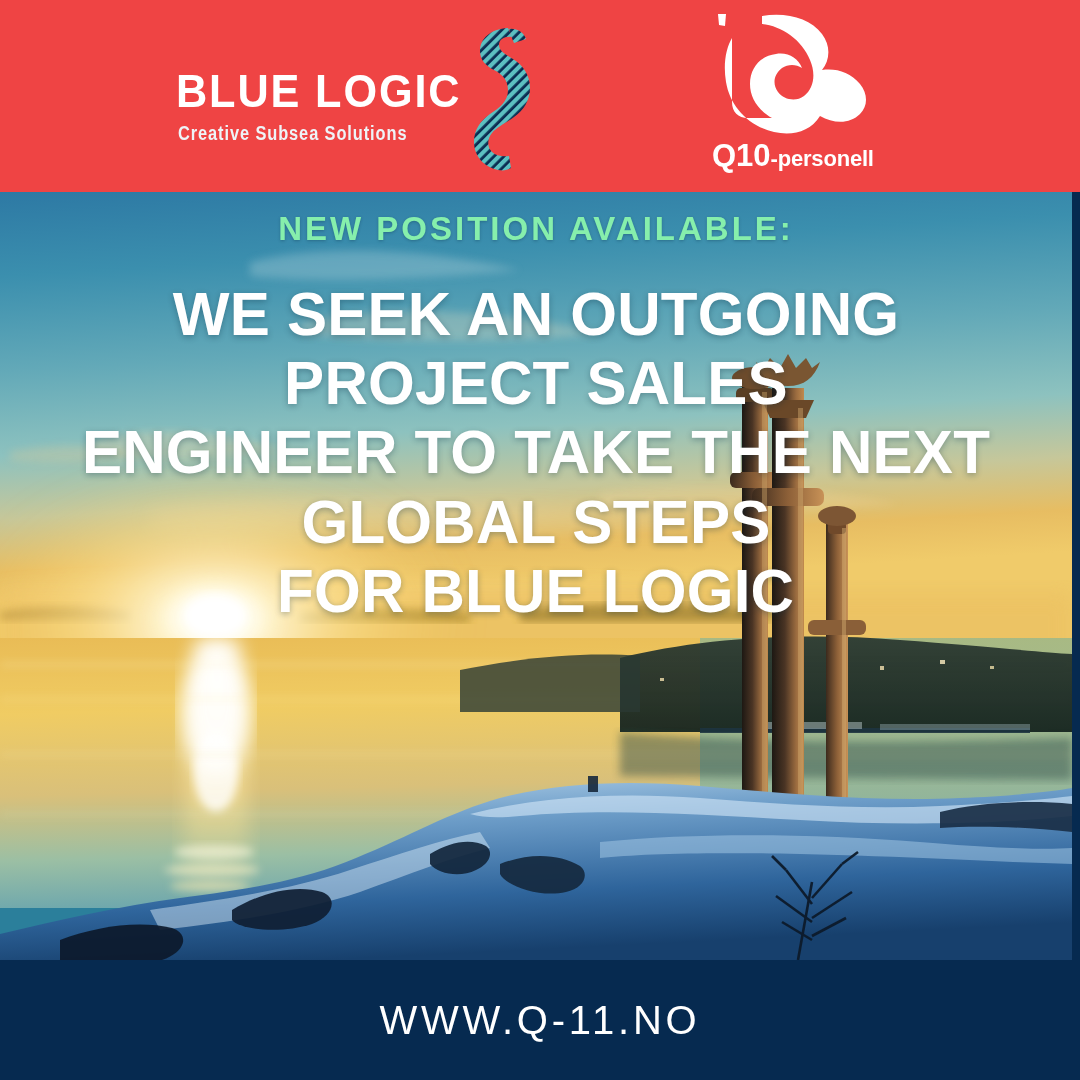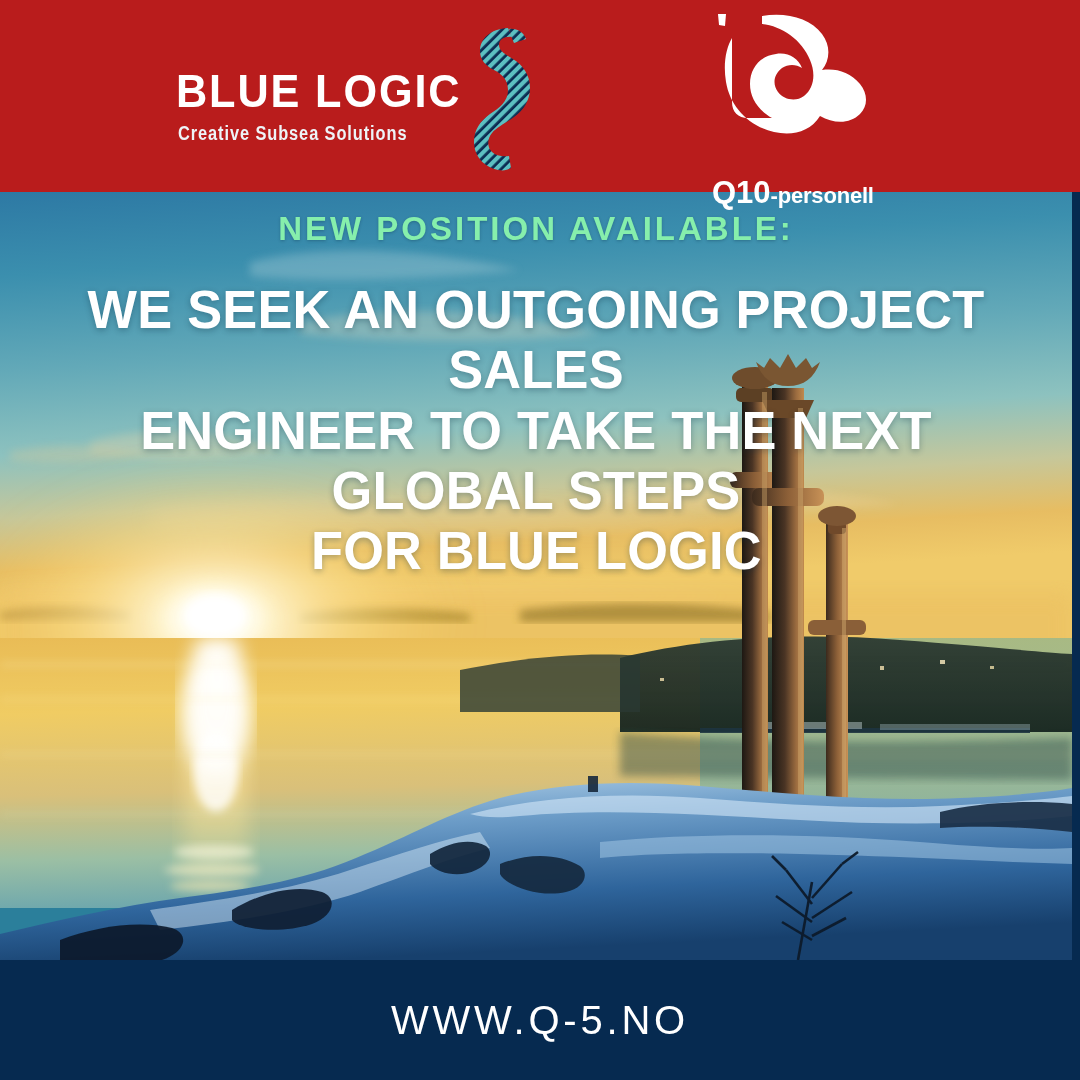--- a/index.html
+++ b/index.html
@@ -19,21 +19,21 @@
     overflow: hidden;
     background: #062a50;
   }
 
   
   .logo-bar {
     position: absolute;
     left: 0; top: 0;
     width: 1080px;
     height: 192px;
-    background: #b91c1c;
+    background: #ef4444;
     z-index: 30;
   }
 
   
   .bluelogic-logo {
     position: absolute;
     left: 176px;
     top: 24px;
     width: 360px;
     height: 146px;
@@ -91,21 +91,20 @@
     height: 122px;
   }
   .q10-text {
     position: absolute;
     left: 6px;
     top: 128px;
     width: 180px;
     color: #ffffff;
     white-space: nowrap;
     line-height: 1;
-    margin-top: 37px;
   }
   .q10-text .q10-big {
     font-family: "Liberation Sans", sans-serif;
     font-size: 31px;
     font-weight: 700;
     letter-spacing: 0px;
   }
   .q10-text .q10-small {
     font-family: "Liberation Sans", sans-serif;
     font-size: 22px;
@@ -145,21 +144,21 @@
     font-weight: 700;
     letter-spacing: 3.0px;
     line-height: 1.2;
     text-shadow: 0 1px 3px rgba(10,40,60,0.30);
   }
   .headline {
     margin: 0;
     padding-top: 30px;
     color: #ffffff;
     font-family: "Liberation Sans", sans-serif;
-    font-size: 54px;
+    font-size: 62px;
     font-weight: 700;
     line-height: 1.12;
     letter-spacing: 0.2px;
     text-shadow: 0 2px 6px rgba(10,40,60,0.32);
   }
   .headline-inner {
     display: inline-block;
     transform: scaleX(0.97);
     transform-origin: center;
     max-width: 1050px;
@@ -495,16 +494,16 @@
   <div class="headline-block">
     <div class="kicker">NEW POSITION AVAILABLE:</div>
     <div class="headline">
       <span class="headline-inner">WE SEEK AN OUTGOING PROJECT SALES</span><br>
       <span class="headline-inner">ENGINEER TO TAKE THE NEXT GLOBAL STEPS</span><br>
       <span class="headline-inner">FOR BLUE LOGIC</span>
     </div>
   </div>
 
   <div class="footer-bar">
-    <div class="footer-url">WWW.Q-5.NO</div>
+    <div class="footer-url">WWW.Q-11.NO</div>
   </div>
 
 </div>
 
 </body></html>

